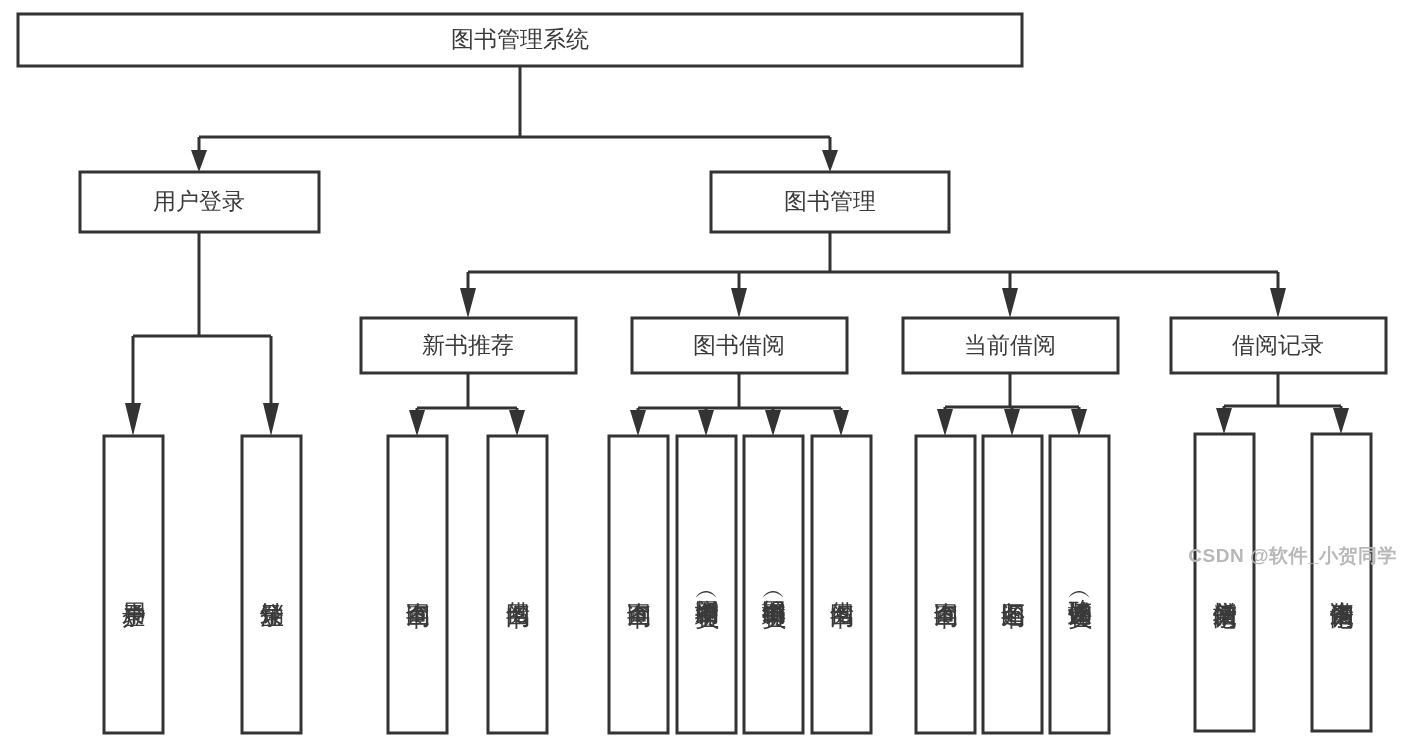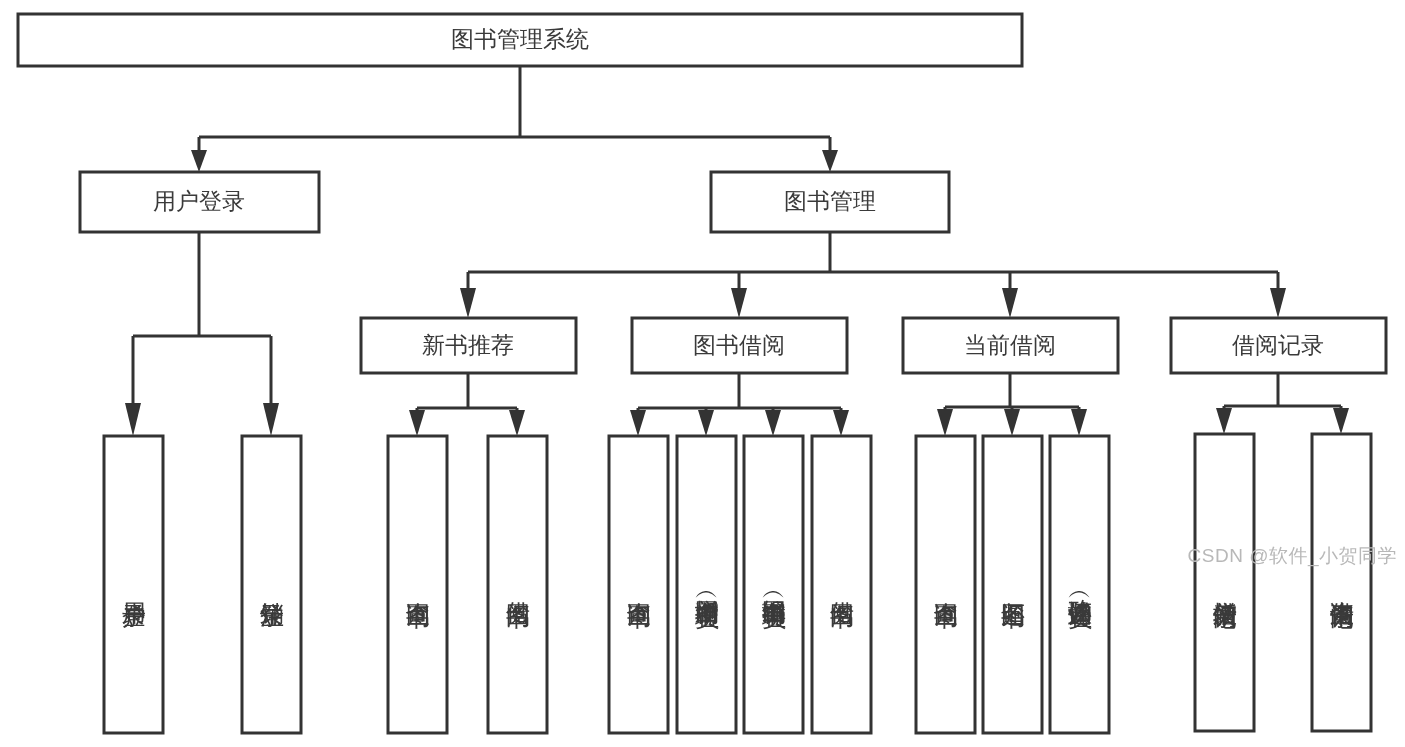--- a/index.html
+++ b/index.html
@@ -51,20 +51,21 @@
   .watermark {
     position: absolute;
     right: 8px;
     bottom: 6px;
     font-family: "Liberation Sans", "DejaVu Sans", sans-serif;
     font-size: 19px;
     color: #b8b8b8;
     white-space: nowrap;
     letter-spacing: 0.5px;
     pointer-events: none;
+    font-weight: bold;
   }
 </style>
 </head>
 <body>
 
 <div id="diagram-root">
 
   <svg class="diagram-svg" viewBox="0 0 1405 747" xmlns="http://www.w3.org/2000/svg">
 
     <g>

